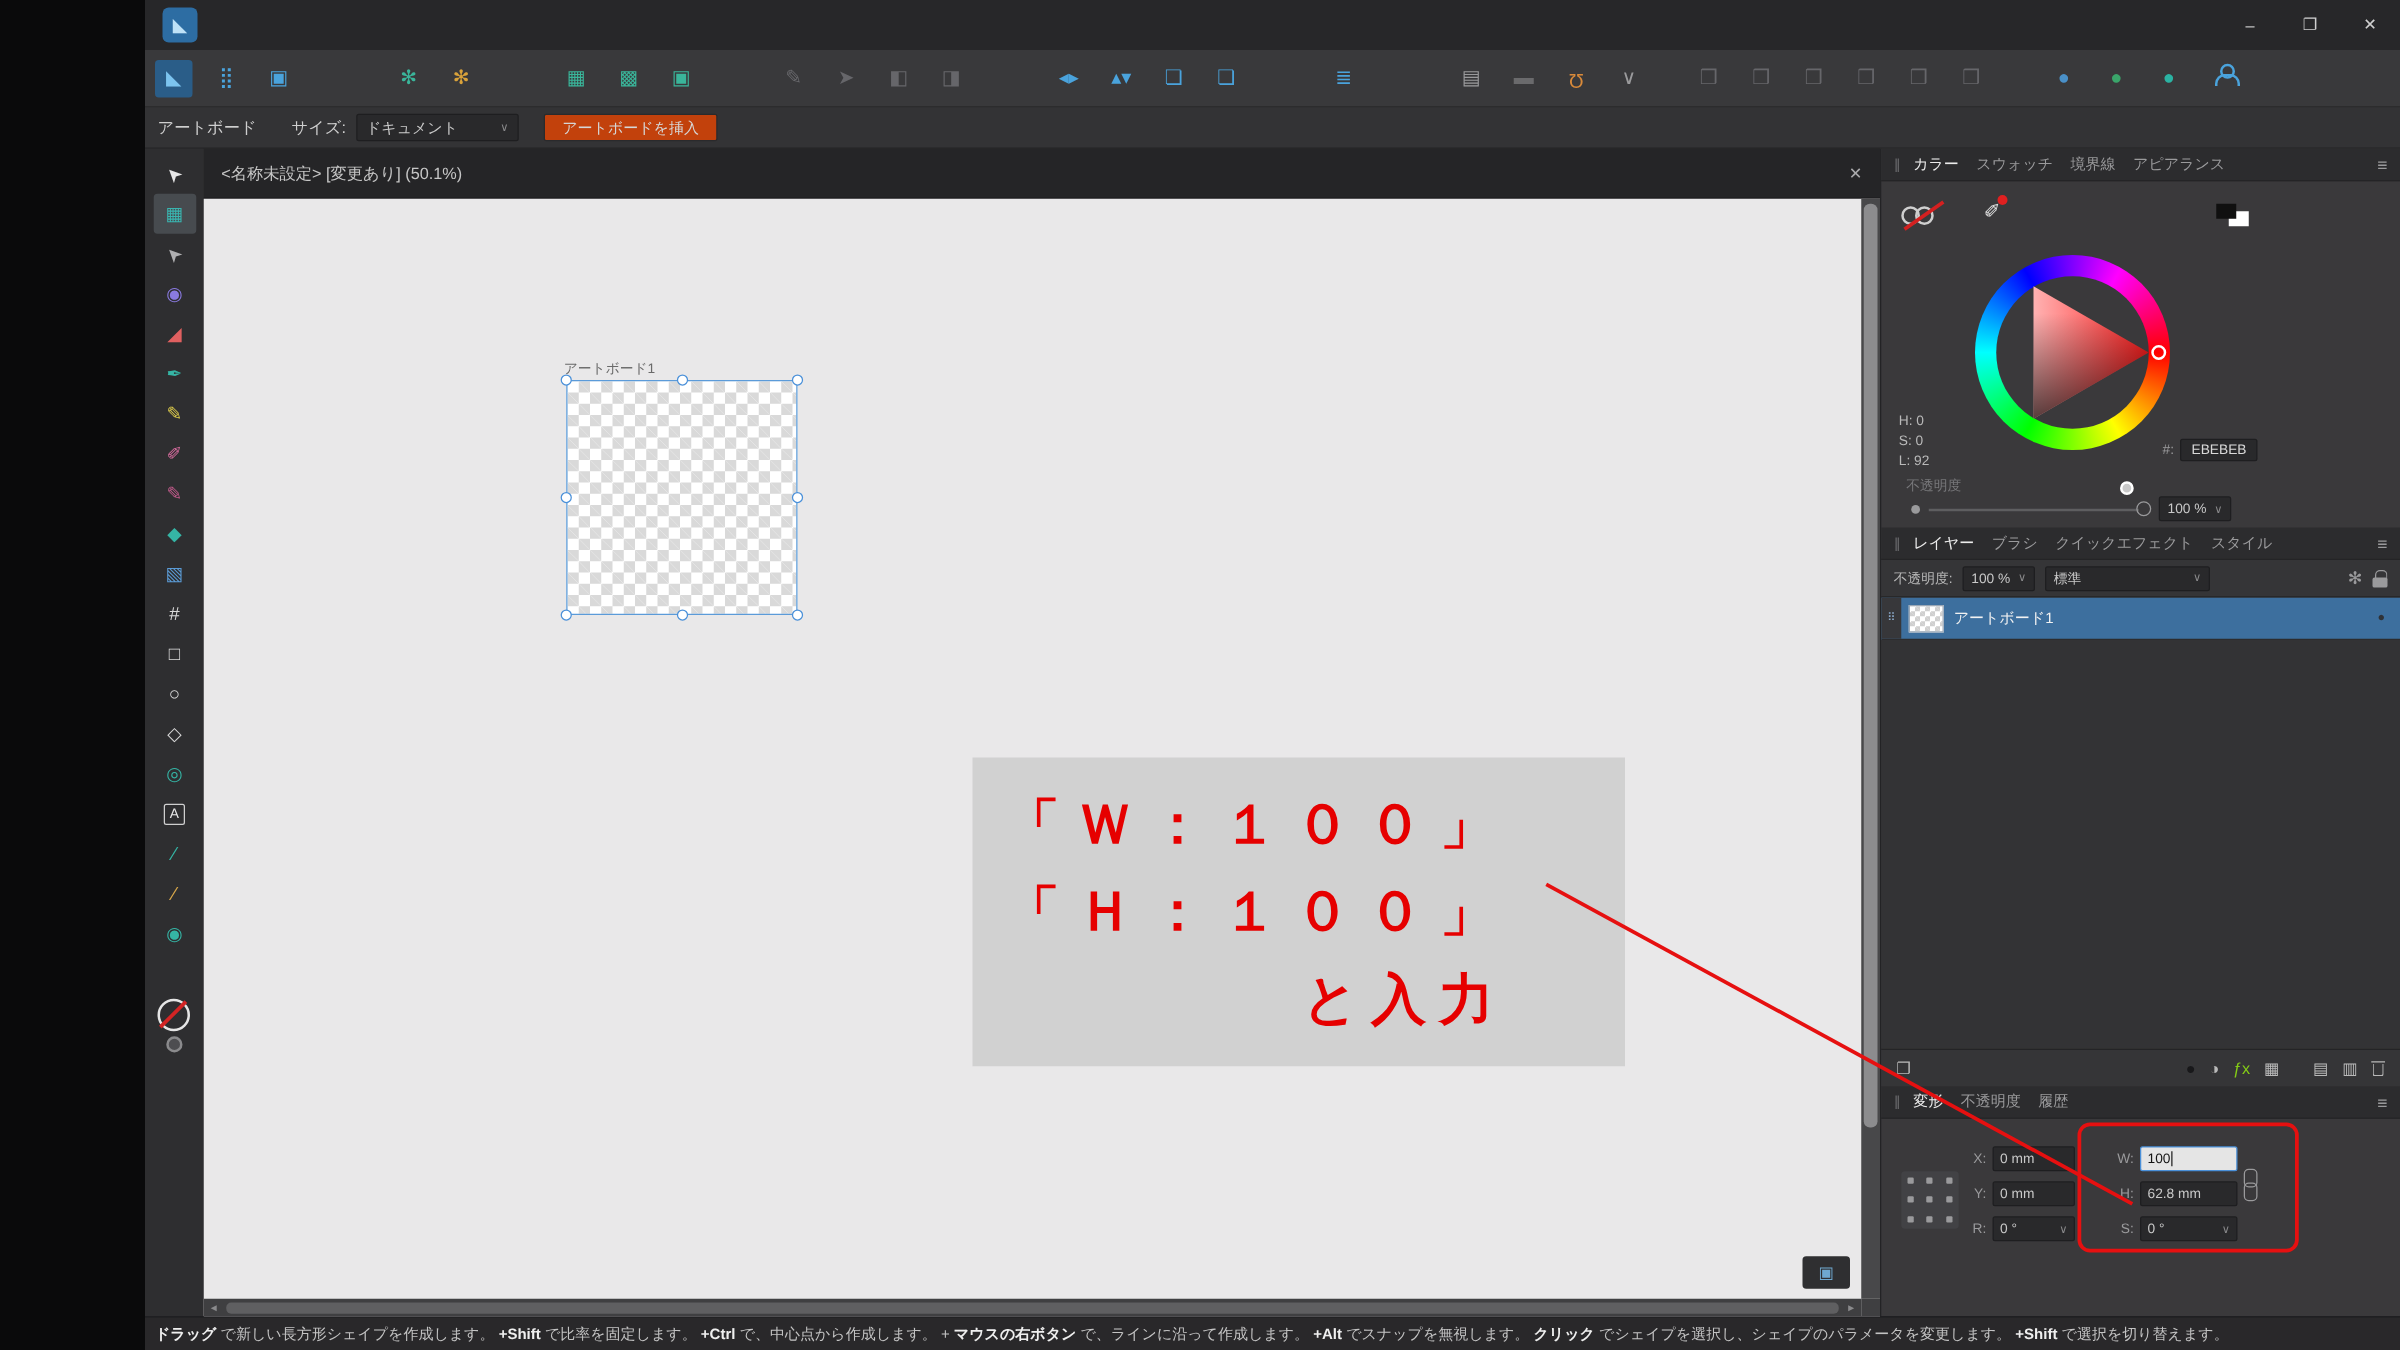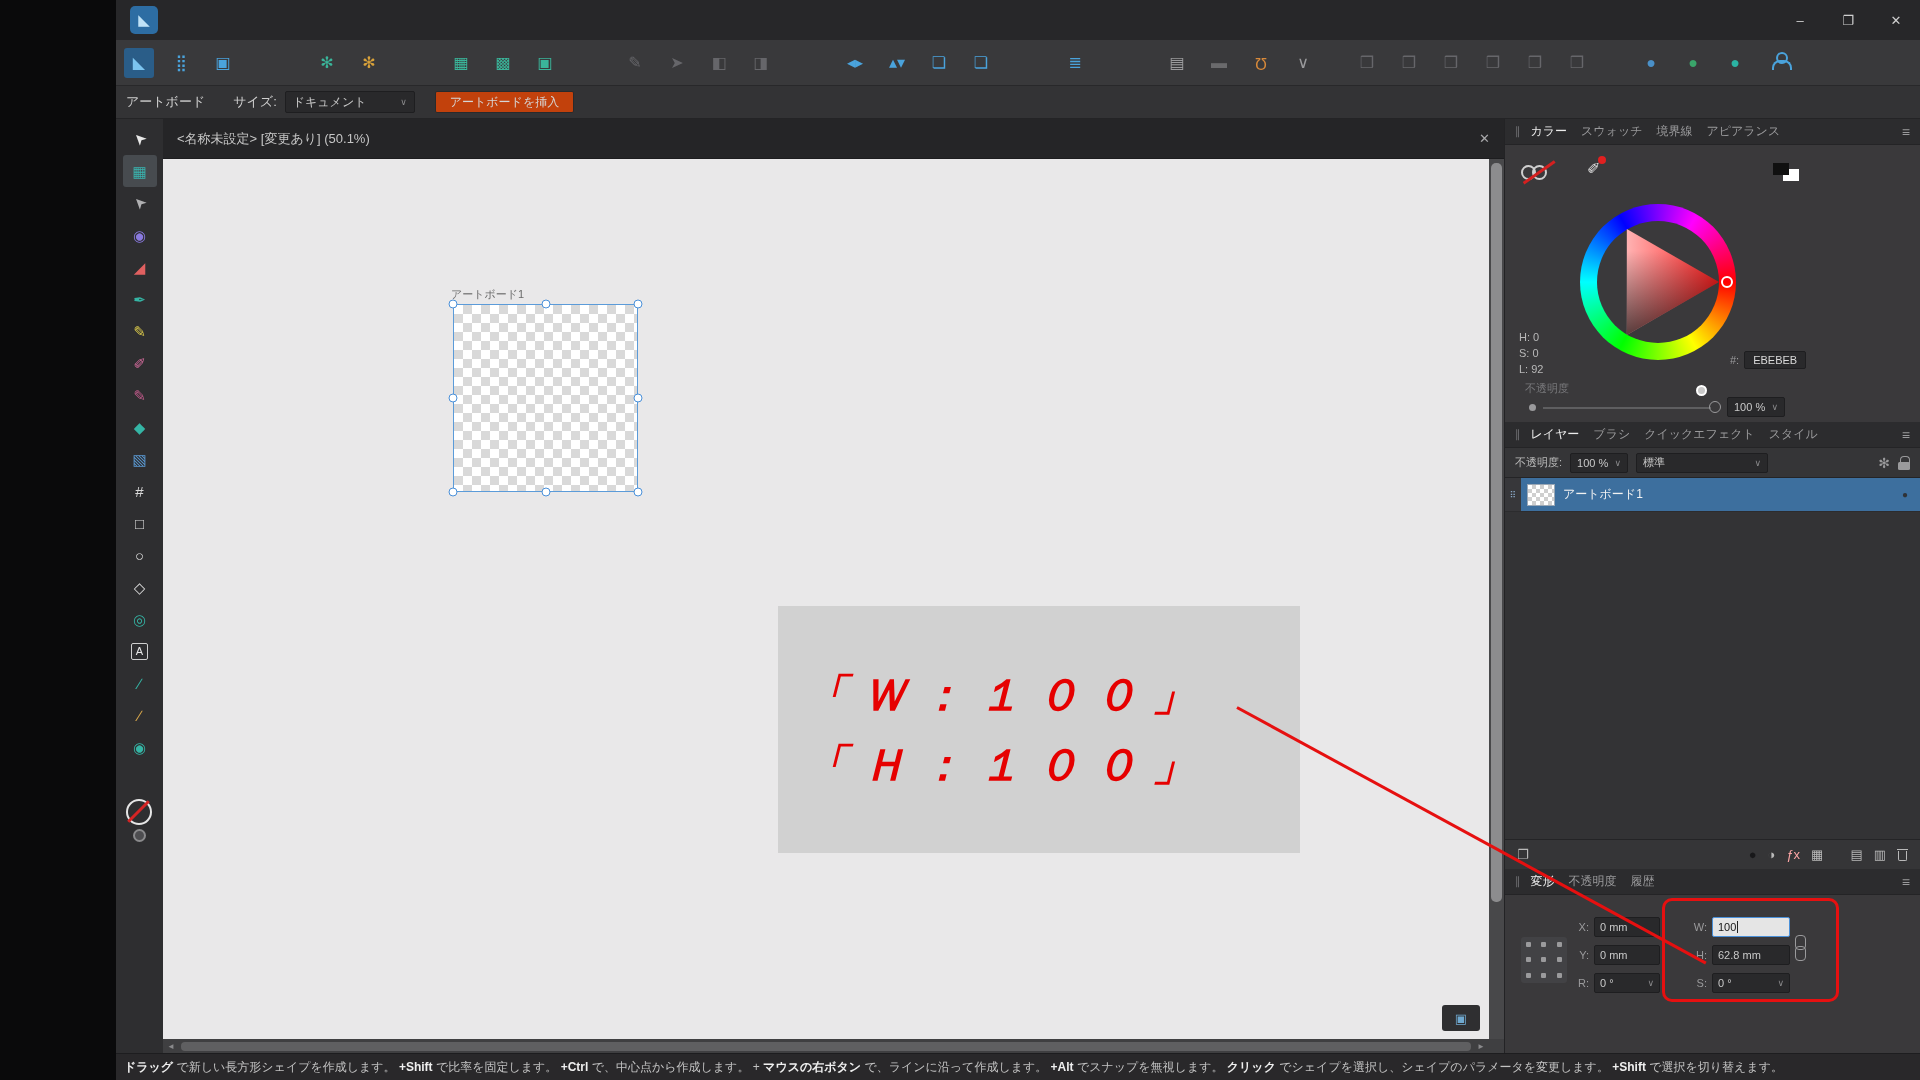--- a/index.html
+++ b/index.html
@@ -228,21 +228,21 @@
   
   .status { height:27px; background:#29282a; border-top:1px solid #1d1d1f;
     display:flex; align-items:center; padding-left:8px; font-size:12px; color:#c3c3c3;
     flex:0 0 auto; white-space:nowrap; overflow:hidden; }
   .seg.b { font-weight:bold; color:#efefef; }
 
   
   .overlay { position:absolute; inset:0; z-index:40; pointer-events:none; }
   .note-box { position:absolute; left:778px; top:606px; width:522px; height:247px;
     background:rgba(208,208,208,0.97); display:flex; flex-direction:column;
-    justify-content:center; padding-left:26px;font-style:italic; }
+    justify-content:center; padding-left:26px; }
   .note-line { font-size:44px; font-weight:bold; color:#e60000; line-height:70px;
     letter-spacing:14px; }
   .note-line.last { align-self:flex-end; padding-right:95px; letter-spacing:10px; }
   .red-line { position:absolute; left:1237px; top:706px; width:534px; height:3px;
     background:#e61010; transform-origin:0 50%; transform:rotate(28.6deg); }
   .red-rect { position:absolute; left:1662px; top:898px; width:177px; height:104px;
     border:3px solid #e61010; border-radius:10px; }
   .flip-v { display:inline-block; transform:rotate(180deg); }
 </style>
 </head>
@@ -633,21 +633,21 @@
           <span class="lb-left" style="display:flex">
 
               <span class="lb-icon" style="color: rgb(185, 185, 185);">❐</span>
             </span>
           <span class="lb-right">
 
               <span class="lb-icon" style="color: rgb(24, 24, 26);">●</span>
 
               <span class="lb-icon" style="color: rgb(185, 185, 185);">◑</span>
 
-              <span class="lb-icon" style="color: #fca5a5;">ƒx</span>
+              <span class="lb-icon" style="color: #84cc16;">ƒx</span>
 
               <span class="lb-icon" style="color: rgb(185, 185, 185);">▦</span>
 
               <span class="lb-icon gap-left" style="color: rgb(185, 185, 185);">▤</span>
 
               <span class="lb-icon" style="color: rgb(185, 185, 185);">▥</span>
 
               <span class="lb-icon trash" style="color: rgb(185, 185, 185);"></span>
             </span>
         </div>
@@ -763,16 +763,17 @@
         <span class="seg">で選択を切り替えます。</span>
       </span>
   </div>
 
 </div>
 
 <div class="overlay">
   <div class="note-box">
     <div class="note-line">「Ｗ：１００」</div>
     <div class="note-line">「Ｈ：１００」</div>
+    <div class="note-line last">と入力</div>
   </div>
   <div class="red-line"></div>
   <div class="red-rect"></div>
 </div>
 
 </body></html>

